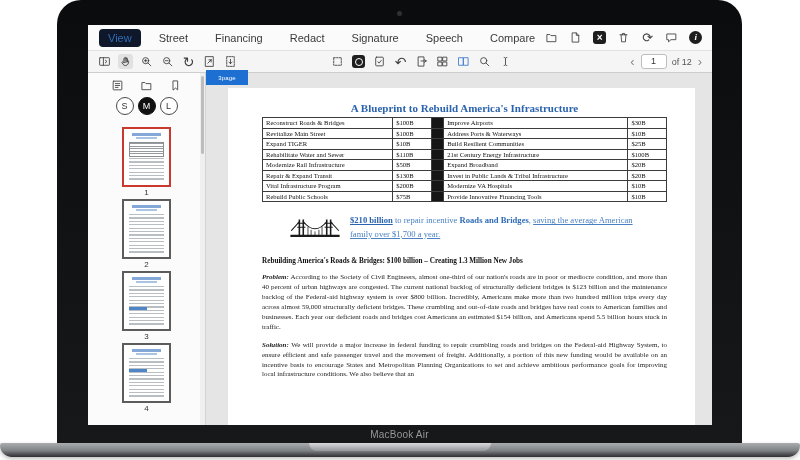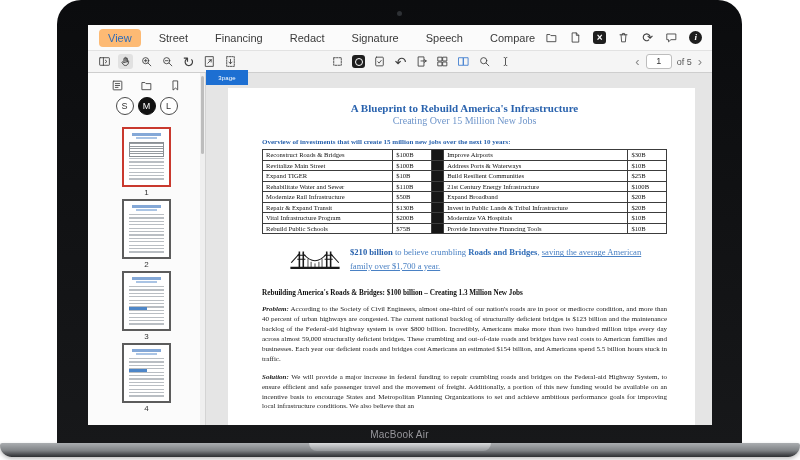--- a/index.html
+++ b/index.html
@@ -13,21 +13,21 @@
   .base{position:absolute;left:0;top:443px;width:800px;height:14px;
     background:linear-gradient(#aaadb0,#7e8184 55%,#46484b 85%,#2e3032);
     border-radius:3px 3px 16px 16px;box-shadow:0 2px 4px rgba(0,0,0,.25);}
   .notch{position:absolute;left:50%;top:0;width:182px;height:8px;margin-left:-91px;
     background:linear-gradient(#d8dadc,#94979a);border-radius:0 0 9px 9px;}
   
   .screen{position:absolute;left:31px;top:25px;width:624px;height:400px;background:#fff;overflow:hidden;}
   .menubar{height:25px;display:flex;align-items:center;background:#fbfbfb;border-bottom:1px solid #e2e2e2;padding:0 11px;}
   .tabs{display:flex;gap:9px;align-items:center;}
   .tab{font-size:11px;color:#3a3a3a;padding:3px 9px;border-radius:4px;cursor:default;}
-  .tab.active{background:#fdba74;color:#2f6cb7;}
+  .tab.active{background:#0f172a;color:#2f6cb7;}
   .menu-icons{margin-left:auto;display:flex;gap:9px;align-items:center;}
   .icon{width:15px;height:15px;display:inline-flex;align-items:center;justify-content:center;color:#3f3f3f;flex:0 0 auto;}
   .icon svg{width:13px;height:13px;stroke:#3f3f3f;fill:none;stroke-width:1.6;stroke-linecap:round;stroke-linejoin:round;}
   .icon.accent svg{stroke:#3d7cd0;}
   .icon.active{background:#e1e1e1;border-radius:3px;}
   .u{font-size:13px;line-height:1;color:#3f3f3f;}
   .badge{display:inline-flex;width:13px;height:13px;background:#1e1e1e;color:#fff;border-radius:3px;
     align-items:center;justify-content:center;font-size:10px;font-weight:bold;line-height:1;}
   .badge.round{border-radius:50%;font-family:"Liberation Serif",serif;font-style:italic;font-size:9px;}
   .ring{width:6px;height:6px;border:1.5px solid #fff;border-radius:50%;}
@@ -72,21 +72,21 @@
   .overview{color:#2a63ae;font-weight:bold;font-size:7px;margin-top:12px;}
   table.invest{border-collapse:collapse;width:100%;margin-top:3px;font-size:6.6px;table-layout:fixed;}
   table.invest td{border:1px solid #3c3c3c;padding:0 3px;line-height:1.45;color:#111;
     white-space:nowrap;overflow:hidden;}
   td.c-item1{width:118px;}  td.c-val1{width:30px;}
   td.c-mid{width:5px;background:#161616;border-color:#161616;padding:0;}
   td.c-item2{width:170px;}  td.c-val2{width:30px;}
   .callout{display:flex;align-items:flex-start;margin-top:12px;margin-left:28px;gap:10px;}
   .bridge{width:50px;height:24px;flex:0 0 auto;margin-top:2px;}
   .callout-text{font-size:8.6px;color:#4a81c4;line-height:1.55;width:302px;}
-  .co-amount{color:#2a63ae;font-weight:bold;}
+  .co-amount{color:#2a63ae;font-weight:bold;text-decoration:underline;}
   .co-bold{color:#2f6cb7;font-weight:bold;}
   .co-under{text-decoration:underline;}
   .section-heading{font-size:7.2px;font-weight:bold;color:#101010;margin-top:16px;}
   .para{font-size:7px;line-height:1.42;text-align:justify;margin-top:8px;}
   .para-label{font-weight:bold;font-style:italic;}
 </style>
 </head>
 <body>
 
 <div class="laptop">
@@ -234,21 +234,21 @@
             </span>
             <span class="icon">
               <svg viewBox="0 0 24 24">
                 <path d="M9.5 4.5c1.7 0 2.5.8 2.5 2v11c0 1.2.8 2 2.5 2M14.5 4.5c-1.7 0-2.5.8-2.5 2M9.5 19.5c1.7 0 2.5-.8 2.5-2"></path>
               </svg>
             </span>
           </div>
         <div class="pagenav">
           <span class="chev">‹</span>
           <span class="pagebox">1</span>
-          <span class="oftext">of 5</span>
+          <span class="oftext">of 12</span>
           <span class="chev">›</span>
         </div>
       </div>
 
       <div class="content">
 
         <div class="sidebar">
           <div class="side-icons">
               <span class="icon">
                 <svg viewBox="0 0 24 24">
@@ -312,22 +312,20 @@
           <div class="side-scroll-track">
             <div class="side-scroll-thumb"></div>
           </div>
         </div>
 
         <div class="docarea">
           <div class="doctab">3page</div>
 
           <div class="page">
             <div class="doc-title">A Blueprint to Rebuild America's Infrastructure</div>
-            <div class="doc-subtitle">Creating Over 15 Million New Jobs</div>
-            <div class="overview">Overview of investments that will create 15 million new jobs over the next 10 years:</div>
 
             <table class="invest">
                 <tbody>
                   <tr>
                     <td class="c-item1">Reconstruct Roads &amp; Bridges</td>
                     <td class="c-val1">$100B</td>
                     <td class="c-mid"></td>
                     <td class="c-item2">Improve Airports</td>
                     <td class="c-val2">$30B</td>
                   </tr>
@@ -388,21 +386,21 @@
                 <g stroke="#1a1a1a" fill="none" stroke-linecap="square">
                   <path d="M2 24h60" stroke-width="3"></path>
                   <path d="M12 24V4M17 24V4M47 24V4M52 24V4" stroke-width="2"></path>
                   <path d="M10 8h9M10 13h9M45 8h9M45 13h9" stroke-width="1.4"></path>
                   <path d="M17 6 Q32 24 47 6" stroke-width="1.4"></path>
                   <path d="M12 6 L2 17 M52 6 L62 17" stroke-width="1.4"></path>
                   <path d="M23 13v11M27 17v7M32 19v5M37 17v7M41 13v11" stroke-width="1"></path>
                 </g>
               </svg>
               <div class="callout-text">
-                <span class="co-amount">$210 billion</span><span> to believe crumbling </span><span class="co-bold">Roads and Bridges</span><span>, </span><span class="co-under">saving the average American family over $1,700 a year.</span>
+                <span class="co-amount">$210 billion</span><span> to repair incentive </span><span class="co-bold">Roads and Bridges</span><span>, </span><span class="co-under">saving the average American family over $1,700 a year.</span>
               </div>
             </div>
 
             <div class="section-heading">Rebuilding America's Roads &amp; Bridges: $100 billion – Creating 1.3 Million New Jobs</div>
 
             <div class="para">
               <span class="para-label">Problem:</span><span> According to the Society of Civil Engineers, almost one-third of our nation's roads are in poor or mediocre condition, and more than 40 percent of urban highways are congested. The current national backlog of structurally deficient bridges is $123 billion and the maintenance backlog of the Federal-aid highway system is over $800 billion. Incredibly, Americans make more than two hundred million trips every day across almost 59,000 structurally deficient bridges. These crumbling and out-of-date roads and bridges have real costs to American families and businesses. Each year our deficient roads and bridges cost Americans an estimated $154 billion, and Americans spend 5.5 billion hours stuck in traffic.</span>
             </div>
 
             <div class="para">

